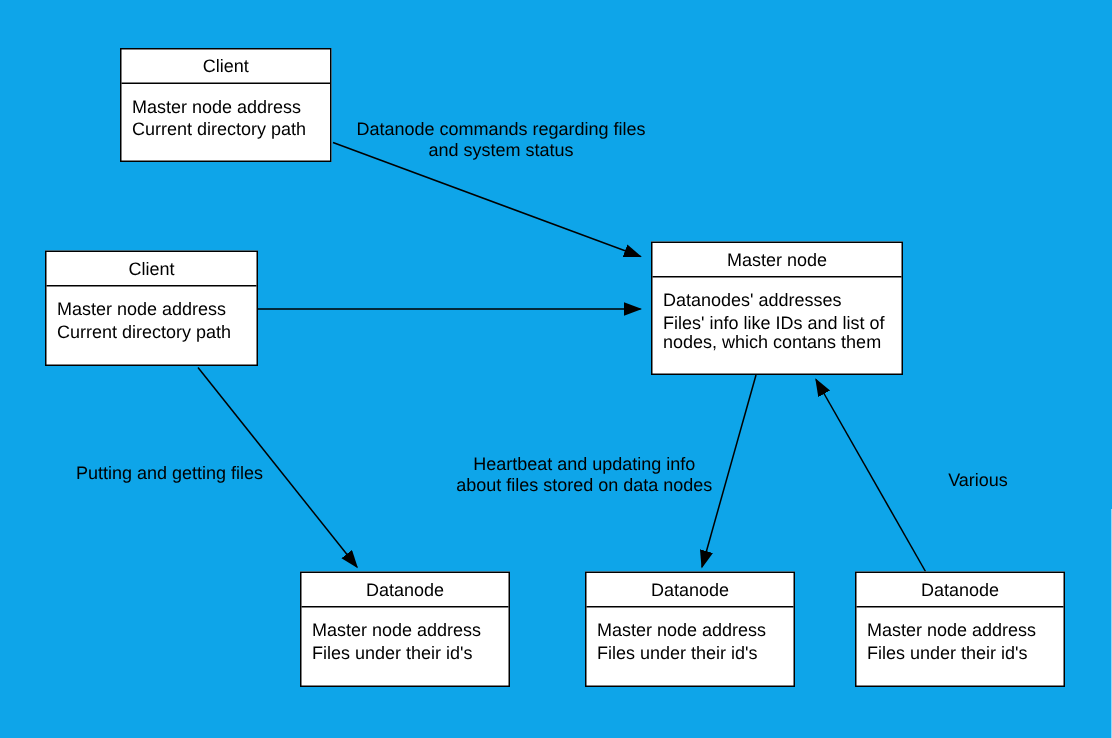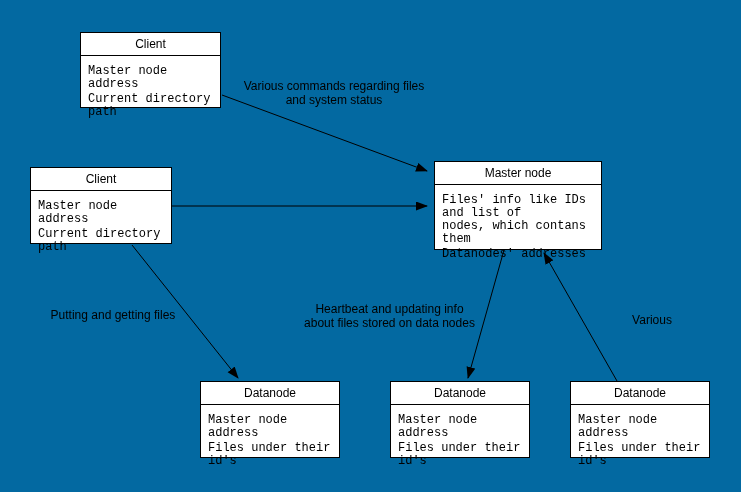--- a/index.html
+++ b/index.html
@@ -4,21 +4,21 @@
 <style>
   html, body {
     margin: 0;
     padding: 0;
     background: #ffffff;
   }
   .canvas {
     position: relative;
     width: 741px;
     height: 492px;
-    background: #0369a1;
+    background: #0ea5e9;
     font-family: "Liberation Sans", "DejaVu Sans", sans-serif;
     font-size: 12px;
     color: #000000;
     overflow: hidden;
   }
   .edges-layer {
     position: absolute;
     left: 0; top: 0;
     width: 741px; height: 492px;
   }
@@ -32,21 +32,20 @@
     height: 23px;
     line-height: 23px;
     text-align: center;
     border-bottom: 1px solid #000000;
     box-sizing: border-box;
     white-space: nowrap;
     overflow: hidden;
   }
   .node .body {
     padding: 9px 7px 0 7px;
-    font-family: Liberation Mono, monospace;
   }
   .node .row {
     line-height: 13px;
     white-space: pre-line;
   }
   .node .row + .row {
     margin-top: 2px;
   }
   .edge-label {
     position: absolute;
@@ -97,23 +96,23 @@
     <div class="title">Client</div>
     <div class="body">
       <div class="row">Master node address</div>
       <div class="row">Current directory path</div>
     </div>
   </div>
 
   <div class="node master">
     <div class="title">Master node</div>
     <div class="body">
+      <div class="row">Datanodes' addresses</div>
       <div class="row">Files' info like IDs and list of
 nodes, which contans them</div>
-      <div class="row">Datanodes' addresses</div>
     </div>
   </div>
 
   <div class="node datanode-1">
     <div class="title">Datanode</div>
     <div class="body">
       <div class="row">Master node address</div>
       <div class="row">Files under their id's</div>
     </div>
   </div>
@@ -127,20 +126,20 @@
   </div>
 
   <div class="node datanode-3">
     <div class="title">Datanode</div>
     <div class="body">
       <div class="row">Master node address</div>
       <div class="row">Files under their id's</div>
     </div>
   </div>
 
-  <div class="edge-label label-commands">Various commands regarding files
+  <div class="edge-label label-commands">Datanode commands regarding files
 and system status</div>
   <div class="edge-label label-put-get">Putting and getting files</div>
   <div class="edge-label label-heartbeat">Heartbeat and updating info
 about files stored on data nodes</div>
   <div class="edge-label label-register">Various</div>
 
 </div>
 
 </body></html>

